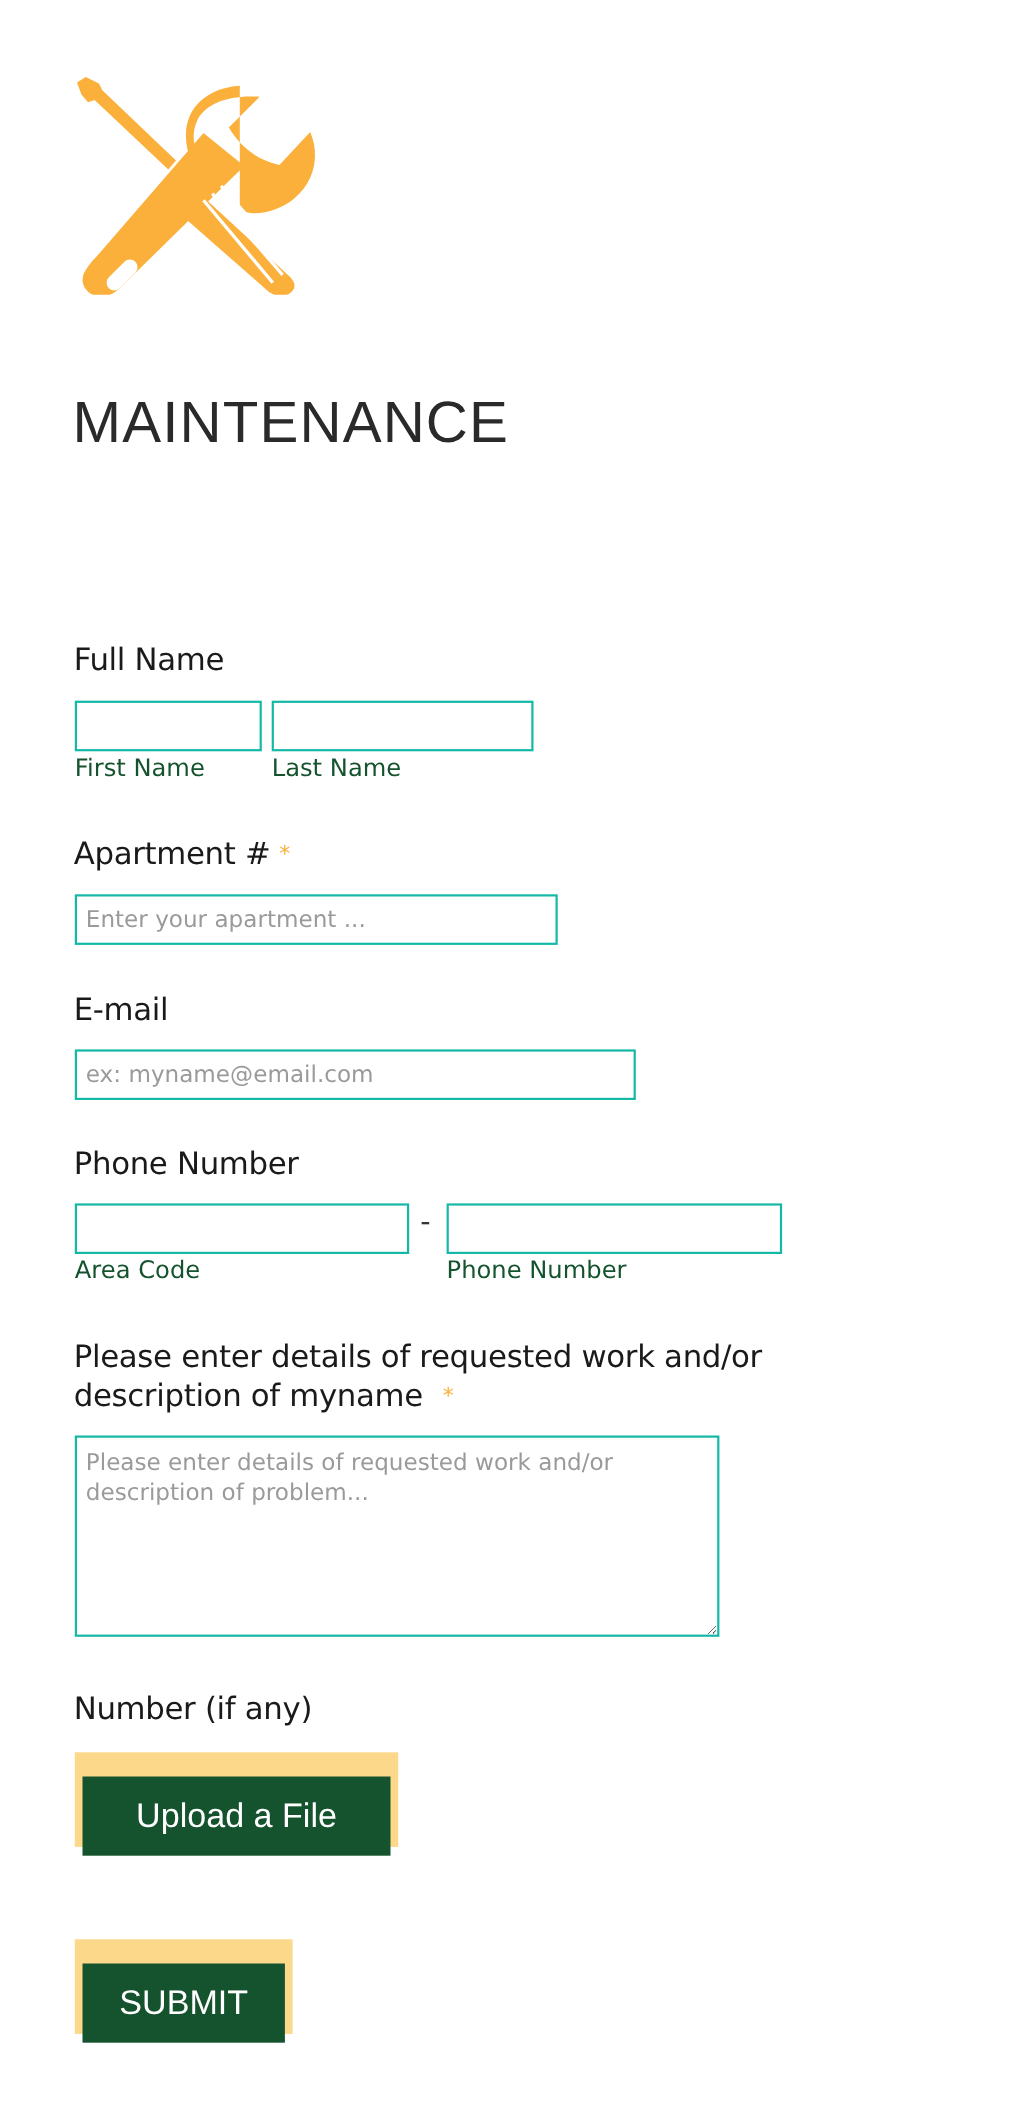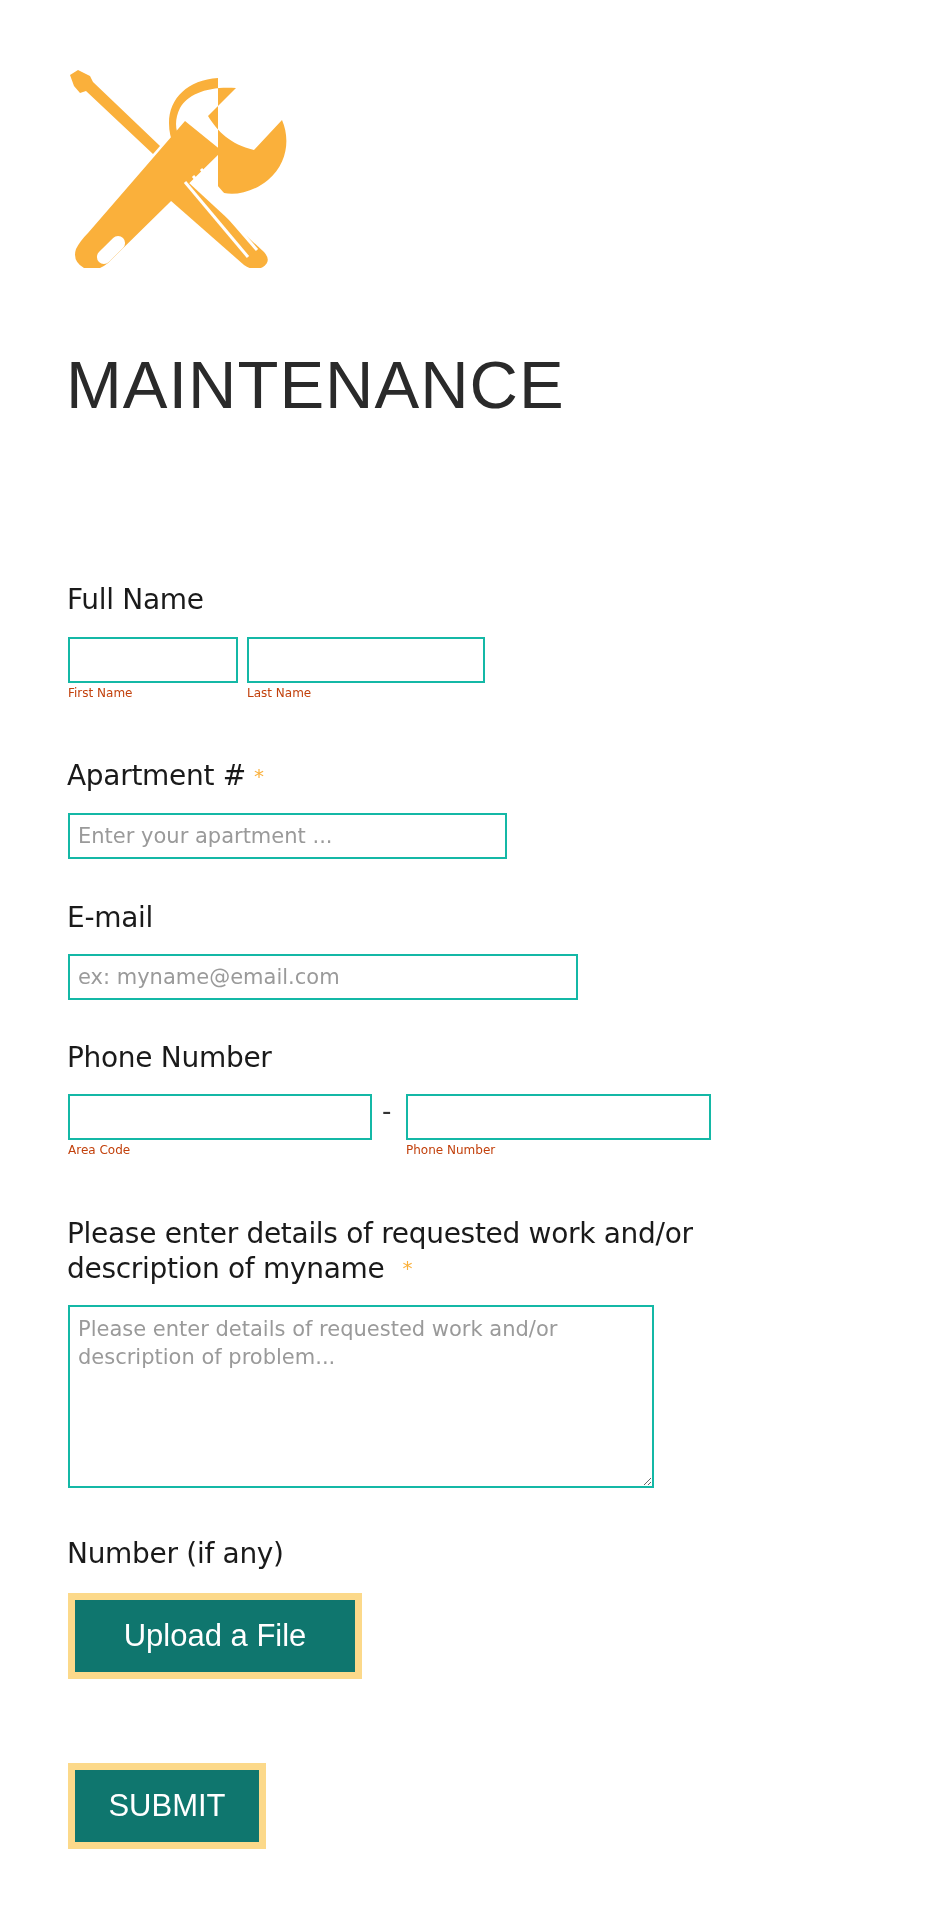--- a/index.html
+++ b/index.html
@@ -1,33 +1,33 @@
 <!DOCTYPE html>
 <html><head>
 <meta charset="utf-8">
 <style>
   html, body { margin: 0; padding: 0; background: #ffffff; }
   body { width: 930px; height: 1925px; position: relative; overflow: hidden;
          font-family: "DejaVu Sans", sans-serif; color: #1f1f1f; }
   .abs { position: absolute; }
   .logo { left: 68px; top: 58px; width: 225px; height: 210px; }
   .title { left: 66px; top: 350px; font-family: "Liberation Sans", sans-serif; font-weight: 300;
-           font-size: 67px; line-height: 70px; letter-spacing: 1px; color: #2a2a2a; margin: 0; }
+           font-size: 53px; line-height: 70px; letter-spacing: 1px; color: #2a2a2a; margin: 0; }
   .label { font-family: "DejaVu Sans", sans-serif; font-size: 28px; font-weight: normal;
            color: #1a1a1a; line-height: 36px; letter-spacing: -0.3px; }
   .req { color: #fab03b; font-size: 20px; vertical-align: top; margin-left: 8px; }
   .input { position: absolute; box-sizing: border-box; border: 2px solid #14b8a6; background: #fff;
            font-family: "DejaVu Sans", sans-serif; font-size: 21px; color: #333; padding: 0 8px;
            outline: none; }
   .input::placeholder { color: #9a9a9a; }
-  .sublabel { position: absolute; font-family: "DejaVu Sans", sans-serif; font-size: 12px; color: #c2410c; }
+  .sublabel { position: absolute; font-family: "DejaVu Sans", sans-serif; font-size: 22px; color: #14532d; }
   textarea.input { padding: 8px; resize: both; line-height: 28px; font-size: 21px; }
   .btn-wrap { position: absolute; background: #fcd98a; box-sizing: border-box; padding: 7px; }
-  .btn { width: 100%; height: 100%; border: none; background: #0f766e; color: #fff; cursor: pointer;
-         font-family: "Liberation Sans", sans-serif; font-size: 31px; box-sizing: border-box; }
+  .btn { width: 100%; height: 100%; border: none; background: #14532d; color: #fff; cursor: pointer;
+         font-family: "Liberation Sans", sans-serif; font-size: 31px; box-sizing: border-box; margin-top: 15px; }
   .dash { position: absolute; font-size: 26px; color: #333; }
 </style>
 </head>
 <body>
 
 <svg class="abs logo" viewBox="0 0 225 210">
   <g fill="#fab03b">
 
     <polygon points="2,17 10,12 22,18 25,24 92,88 85,96 18,33 12,35 6,28"></polygon>
 

